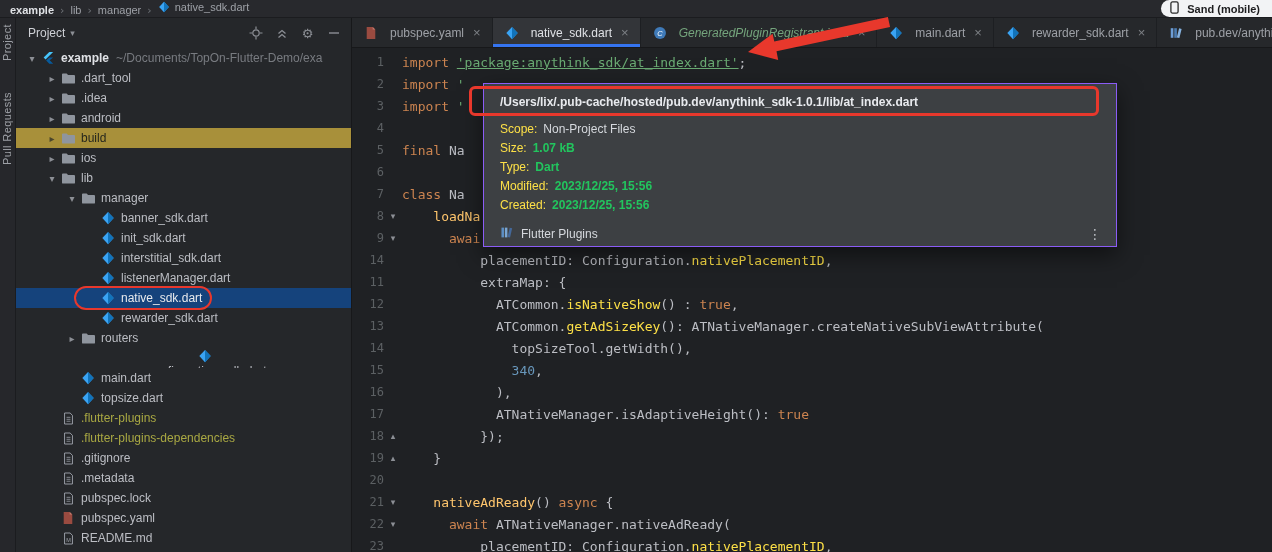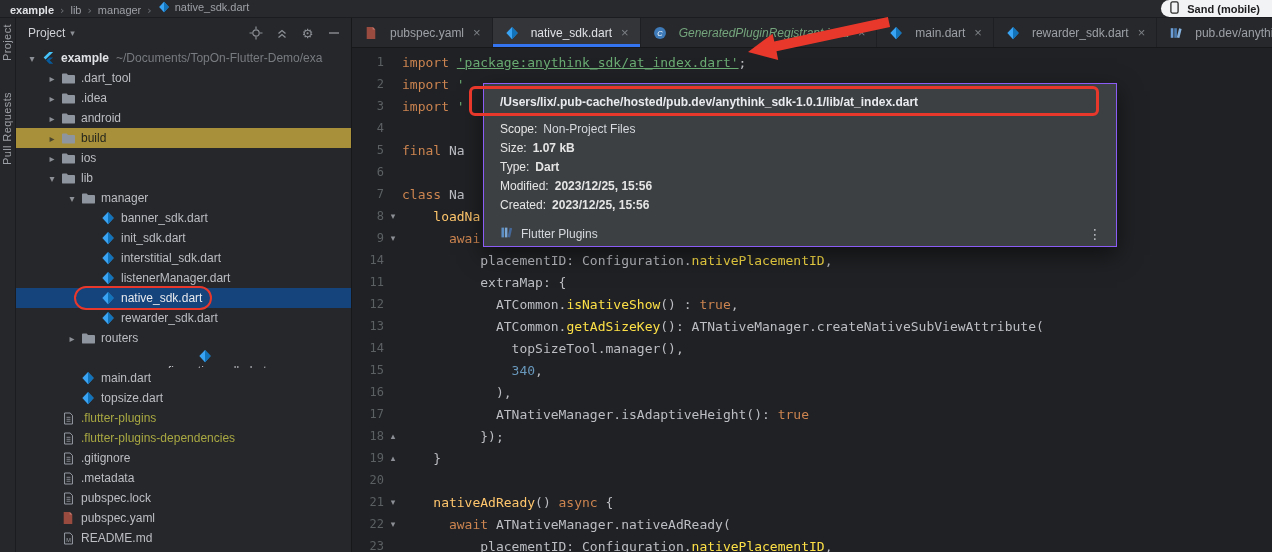--- a/index.html
+++ b/index.html
@@ -55,23 +55,23 @@
   .ctext{white-space:pre}
   .c-k{color:#cc8450}.c-s{color:#6aab73}.c-n{color:#6897bb}
   .c-m{color:#fde047;}.c-f{color:#ffc66d}.c-d{color:#bcbec4}
   .u{text-decoration:underline}
 
   
   .tooltip{position:absolute;left:483px;top:83px;width:634px;background:#3d4043;border:1px solid #8b5cf6;box-shadow:0 8px 22px rgba(0,0,0,.5);z-index:10;font-size:12px}
   .tt-path{padding:11px 16px 8px;font-weight:bold;color:#e8eaee;font-size:12px;white-space:nowrap;overflow:hidden}
   .tt-rows{padding:3px 16px 0}
   .tt-row{display:flex;gap:6px;line-height:19px}
-  .tt-label{color:#e5e5e5}
+  .tt-label{color:#fde047}
   .tt-val{color:#d6d9de}
-  .tt-val.b{font-weight:bold;color:#e5e5e5}
+  .tt-val.b{font-weight:bold;color:#22c55e}
   .tt-footer{display:flex;align-items:center;gap:8px;padding:11px 14px 4px 16px;color:#d6d9de}
   .tt-kebab{margin-left:auto;color:#b9bcc2;font-size:14px;font-family:"DejaVu Sans",sans-serif}
 
   
   .annot{position:absolute;border:3px solid var(--red,#e8382c);border-radius:8px;z-index:20;pointer-events:none;background:transparent}
   #annot-tree{left:74px;top:286px;width:138px;height:24px;border-width:2.5px;border-radius:12px}
   #annot-path{left:469px;top:86px;width:630px;height:30px;border-radius:6px}
   #red-arrow{position:absolute;left:742px;top:16px;width:152px;height:48px;z-index:30;pointer-events:none}
 </style>
 </head>
@@ -508,21 +508,21 @@
             <span class="ctext"><span class="c-d">            ATCommon.</span><span class="c-m">isNativeShow</span><span class="c-d">() : </span><span class="c-k">true</span><span class="c-d">,</span></span>
           </div>
           <div class="cl">
             <span class="lnum">13</span>
             <span class="fold"></span>
             <span class="ctext"><span class="c-d">            ATCommon.</span><span class="c-m">getAdSizeKey</span><span class="c-d">(): ATNativeManager.createNativeSubViewAttribute(</span></span>
           </div>
           <div class="cl">
             <span class="lnum">14</span>
             <span class="fold"></span>
-            <span class="ctext"><span class="c-d">              topSizeTool.manager(),</span></span>
+            <span class="ctext"><span class="c-d">              topSizeTool.getWidth(),</span></span>
           </div>
           <div class="cl">
             <span class="lnum">15</span>
             <span class="fold"></span>
             <span class="ctext"><span class="c-d">              </span><span class="c-n">340</span><span class="c-d">,</span></span>
           </div>
           <div class="cl">
             <span class="lnum">16</span>
             <span class="fold"></span>
             <span class="ctext"><span class="c-d">            ),</span></span>

